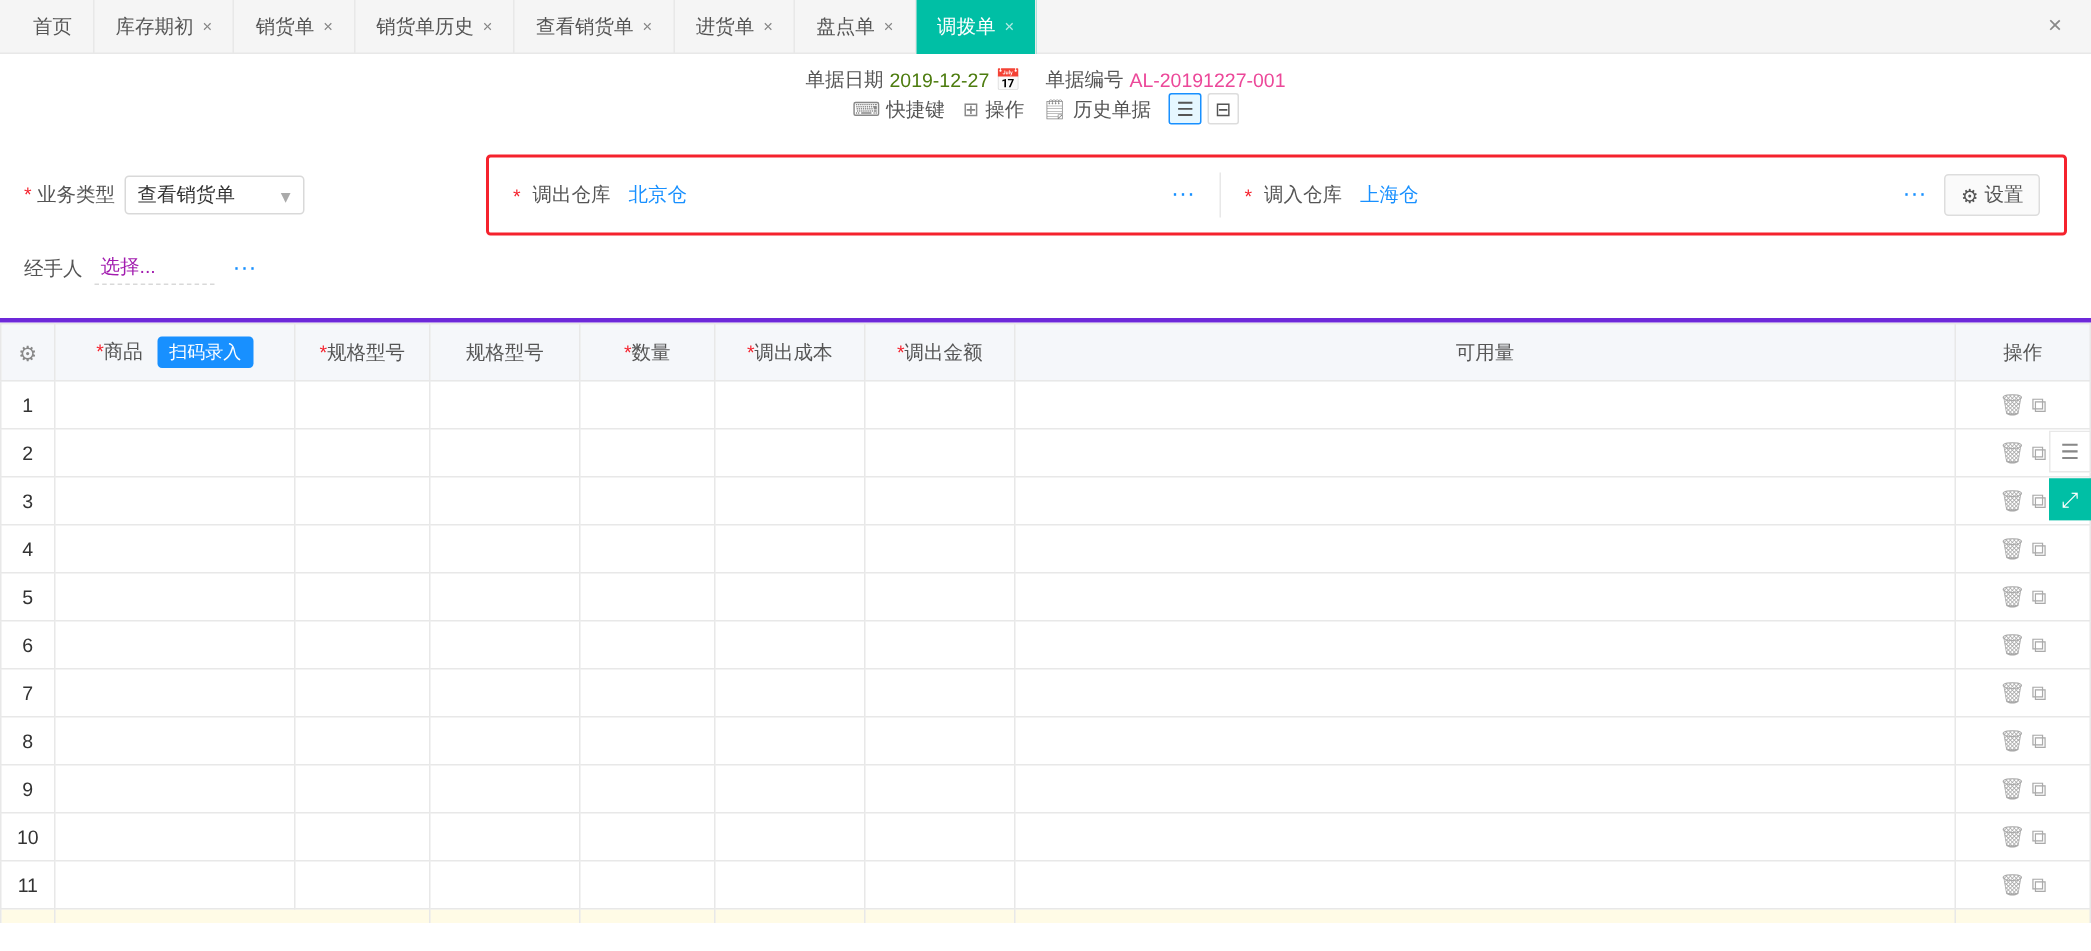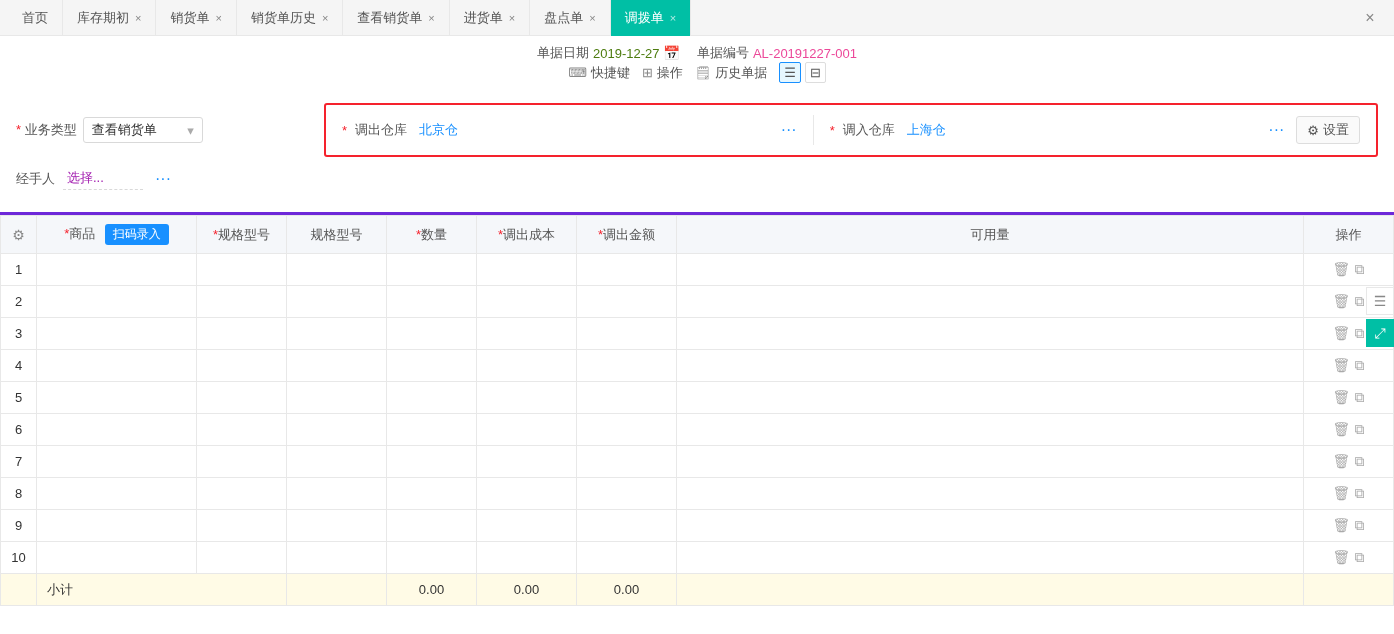--- a/index.html
+++ b/index.html
@@ -362,20 +362,31 @@
           <td></td>
           <td></td>
           <td></td>
           <td></td>
           <td></td>
           <td></td>
           <td><button class="action-btn">🗑</button><button class="action-btn">⧉</button></td>
         </tr>
         <tr>
           <td>10</td>
+          <td></td>
+          <td></td>
+          <td></td>
+          <td></td>
+          <td></td>
+          <td></td>
+          <td></td>
+          <td><button class="action-btn">🗑</button><button class="action-btn">⧉</button></td>
+        </tr>
+        <tr>
+          <td>11</td>
           <td></td>
           <td></td>
           <td></td>
           <td></td>
           <td></td>
           <td></td>
           <td></td>
           <td><button class="action-btn">🗑</button><button class="action-btn">⧉</button></td>
         </tr>
         <tr class="subtotal">

